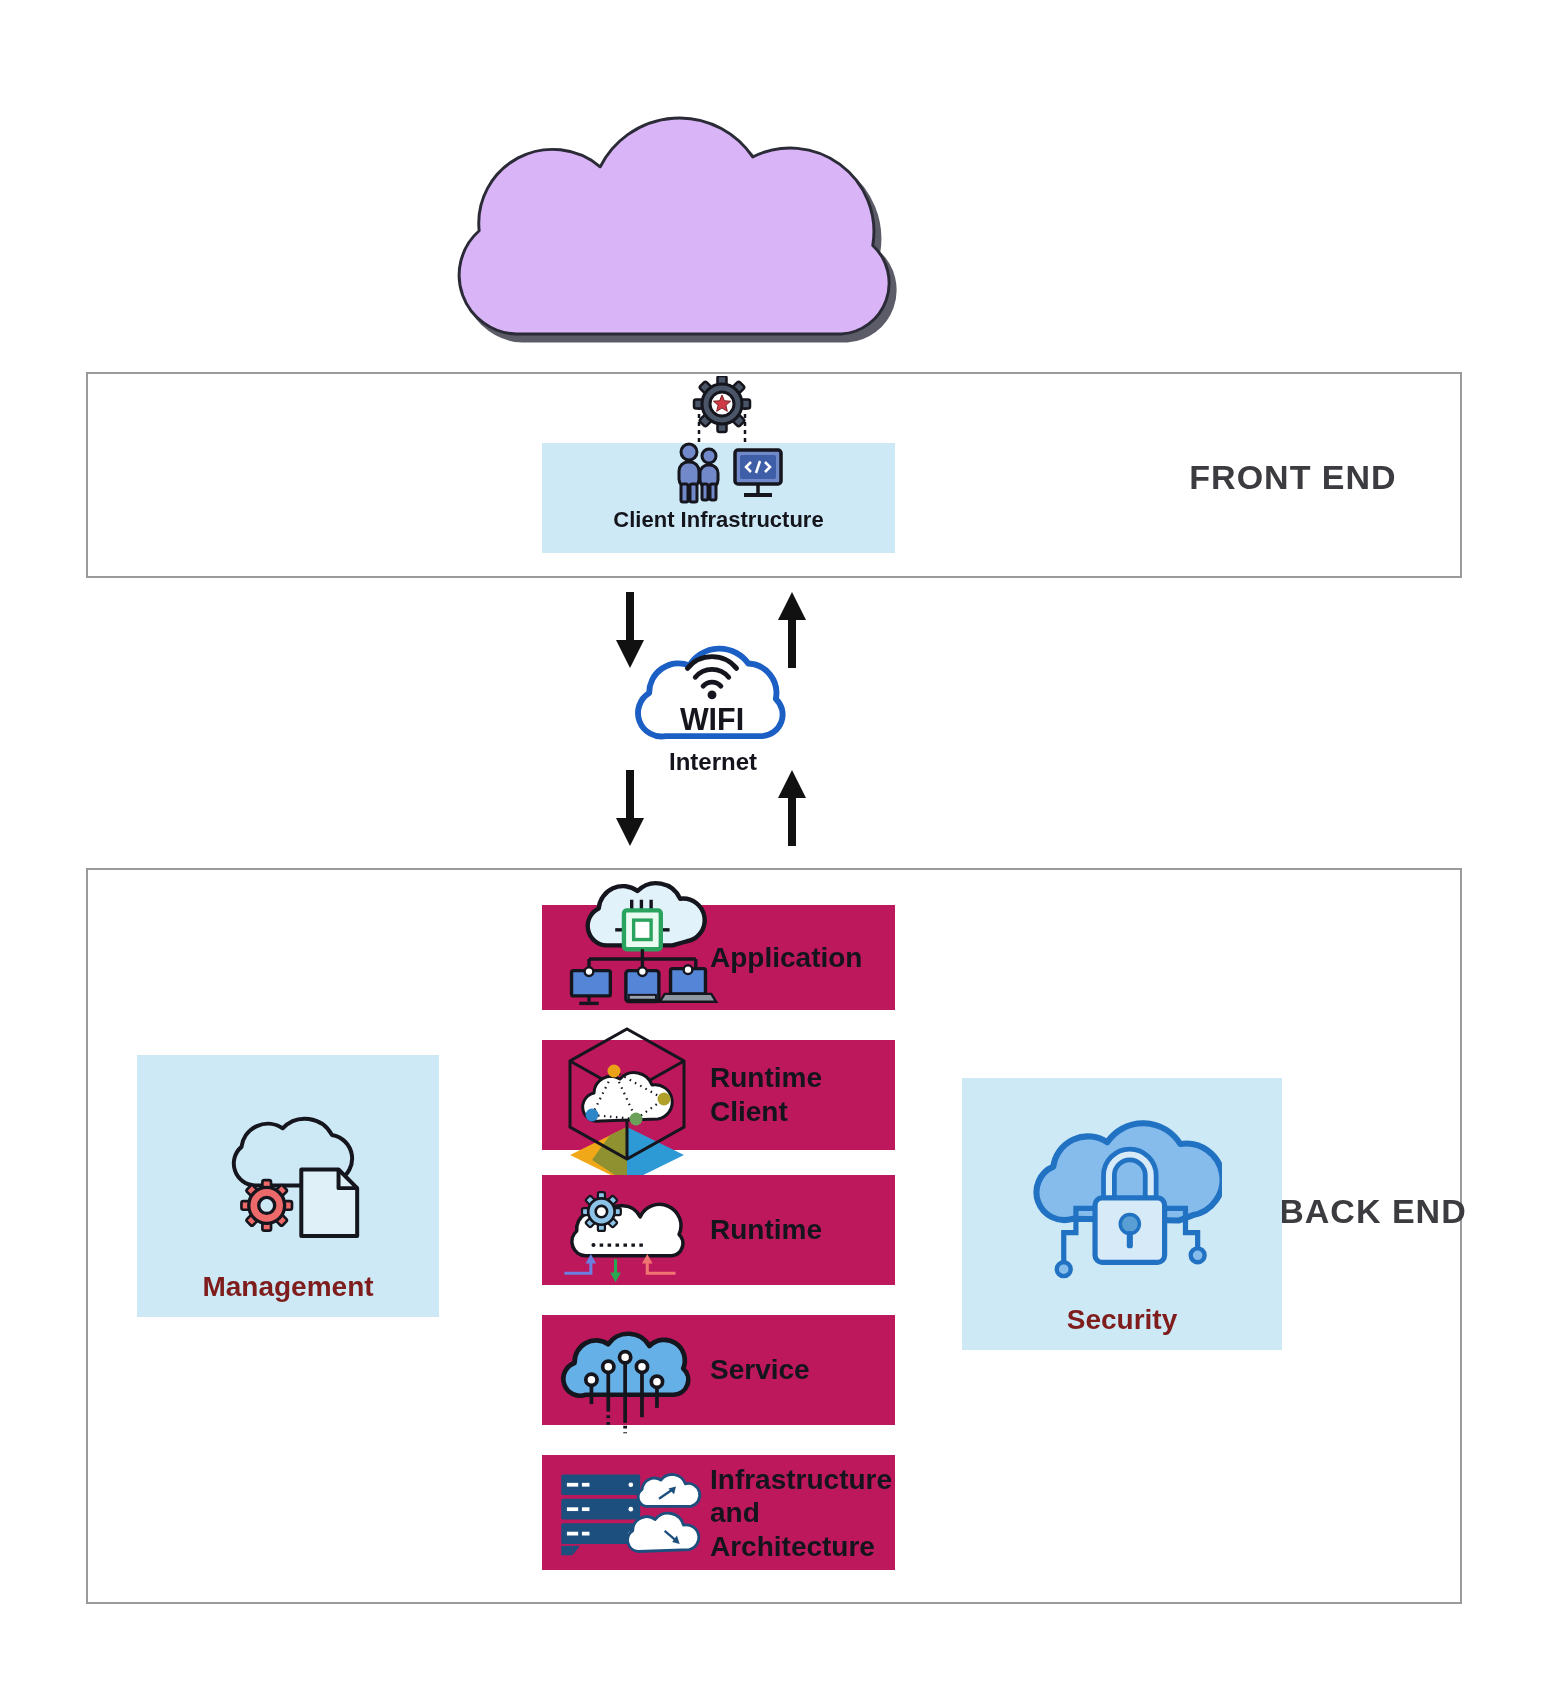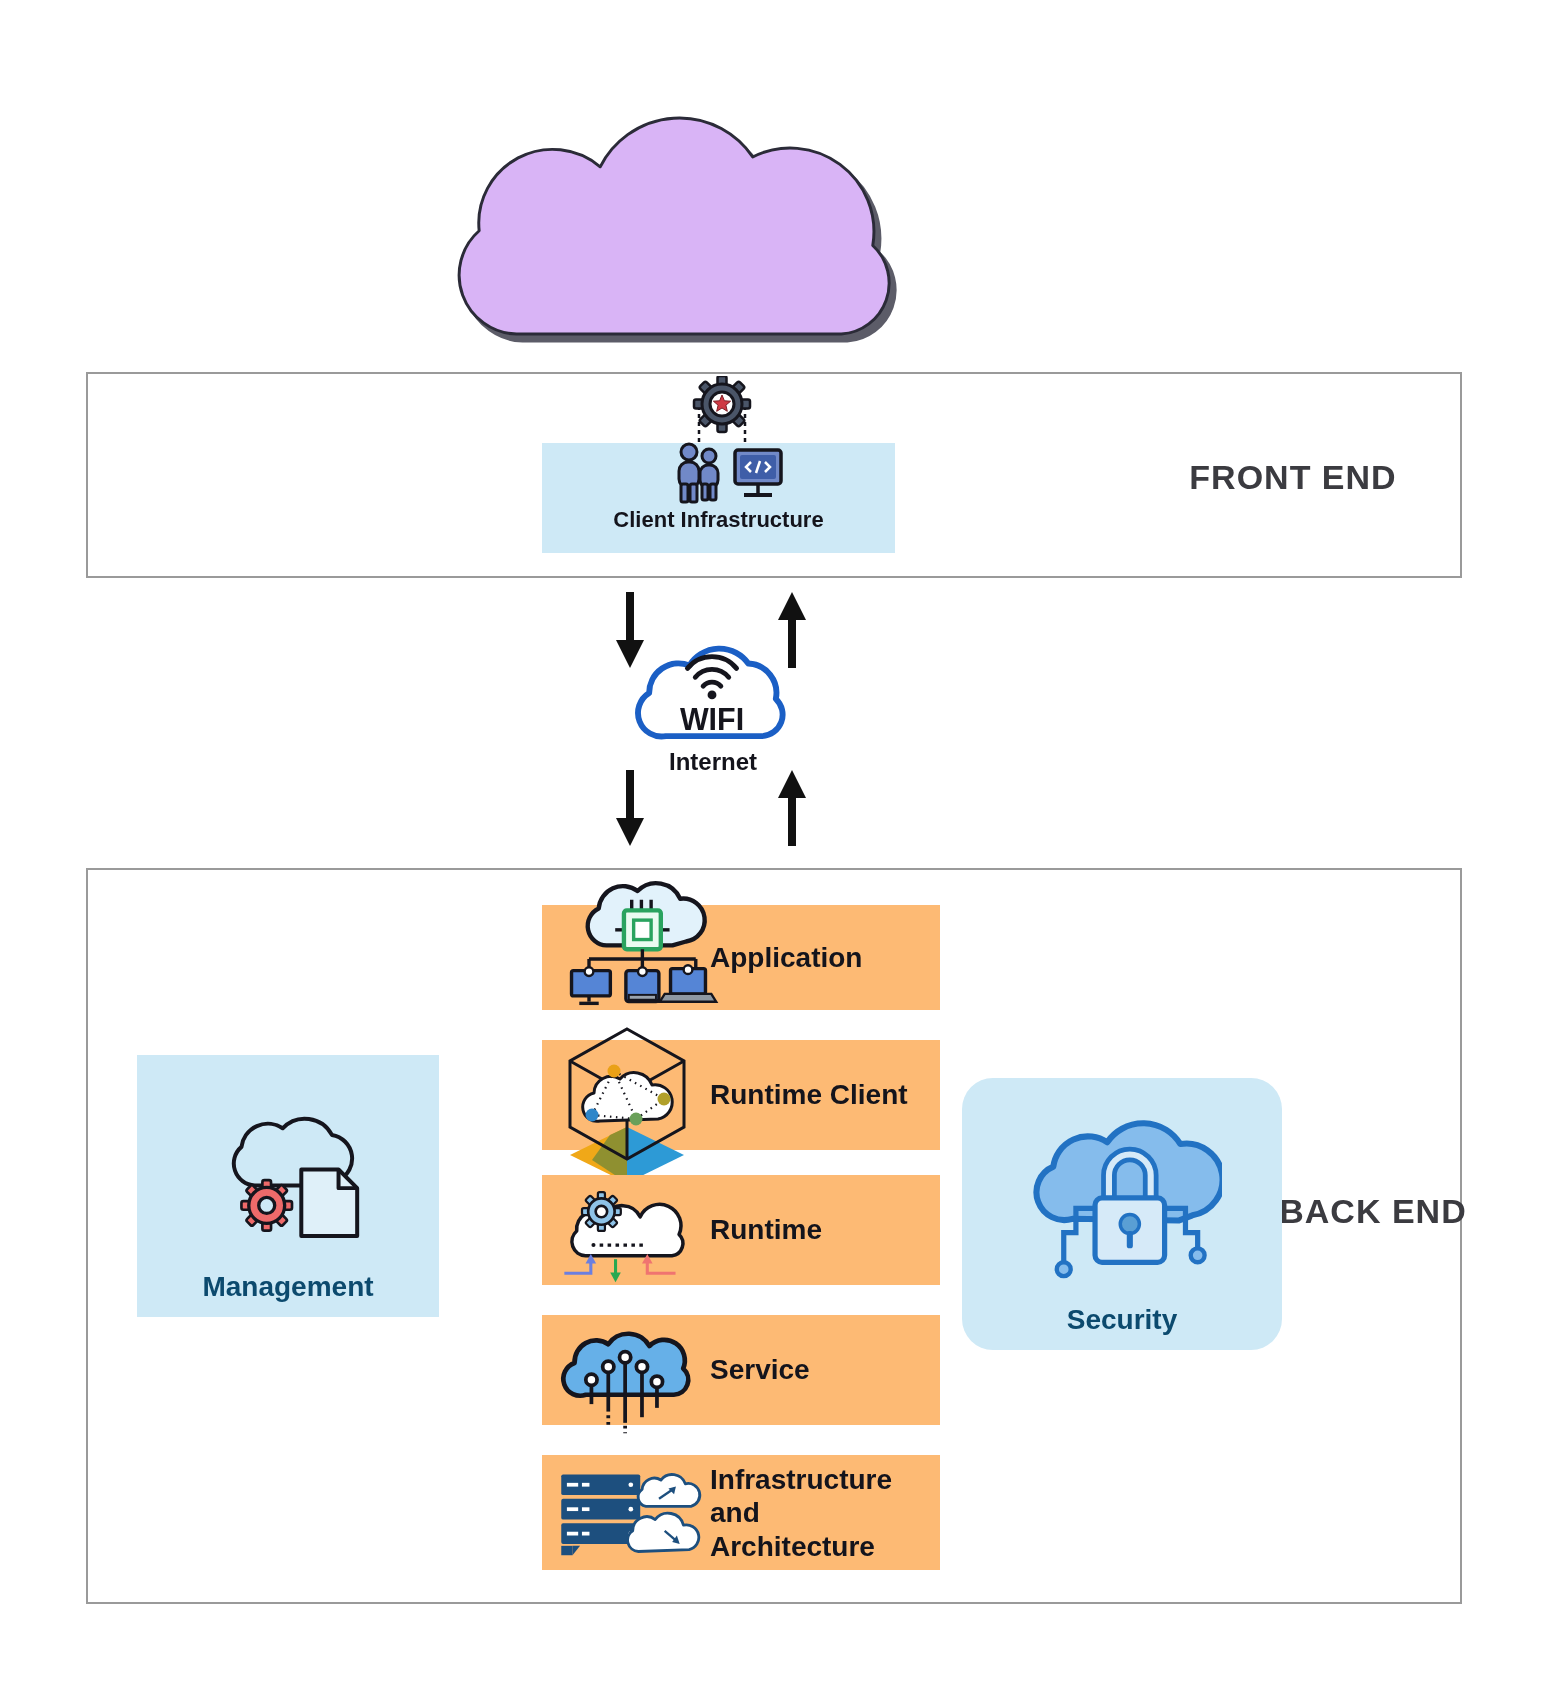--- a/index.html
+++ b/index.html
@@ -34,39 +34,39 @@
 
   
   .flow-arrow{width:32px;height:76px;}
   .up{transform:rotate(180deg);}
 
   
   #wifi-icon{left:628px;top:636px;}
   #internet-label{left:618px;top:748px;width:190px;text-align:center;font-size:24px;font-weight:700;color:#14141c;}
 
   
-  .be-row{left:542px;width:398px;background:#fdba74;}
+  .be-row{left:542px;width:353px;background:#be185d;}
   .be-row .row-label{
     position:absolute;left:168px;top:50%;transform:translateY(-50%);
     font-size:28px;font-weight:600;color:#14141c;line-height:1.2;
   }
   #row-application{top:905px;height:105px;}
   #row-runtime{top:1040px;height:110px;}
   #row-service{top:1175px;height:110px;}
   #row-storage{top:1315px;height:110px;}
   #row-infrastructure{top:1455px;height:115px;}
   #row-infrastructure .row-label{width:215px;}
   .row-icon{position:absolute;}
 
   
   #management-box{left:137px;top:1055px;width:302px;height:262px;}
-  #security-box{left:962px;top:1078px;width:320px;height:272px;border-radius:31px;}
+  #security-box{left:962px;top:1078px;width:320px;height:272px;}
   .side-label{
     position:absolute;left:0;bottom:14px;width:100%;text-align:center;
-    font-size:28px;font-weight:600;color:#0c4a6e;
+    font-size:28px;font-weight:600;color:#7f1d1d;
   }
 </style>
 </head>
 <body>
 
 <div id="canvas">
 
   <svg id="title-cloud-svg" class="abs" width="492" height="256" viewBox="0 0 500 260">
     <path d="M 90 250 A 60 60 0 0 1 52 145 A 75 75 0 0 1 175 80 A 90 90 0 0 1 330 70 A 85 85 0 0 1 452 160 A 52 52 0 0 1 420 250 Z" fill="#d9b4f6" stroke="#2b2b38" stroke-width="3" stroke-linejoin="round"></path>
   </svg>

